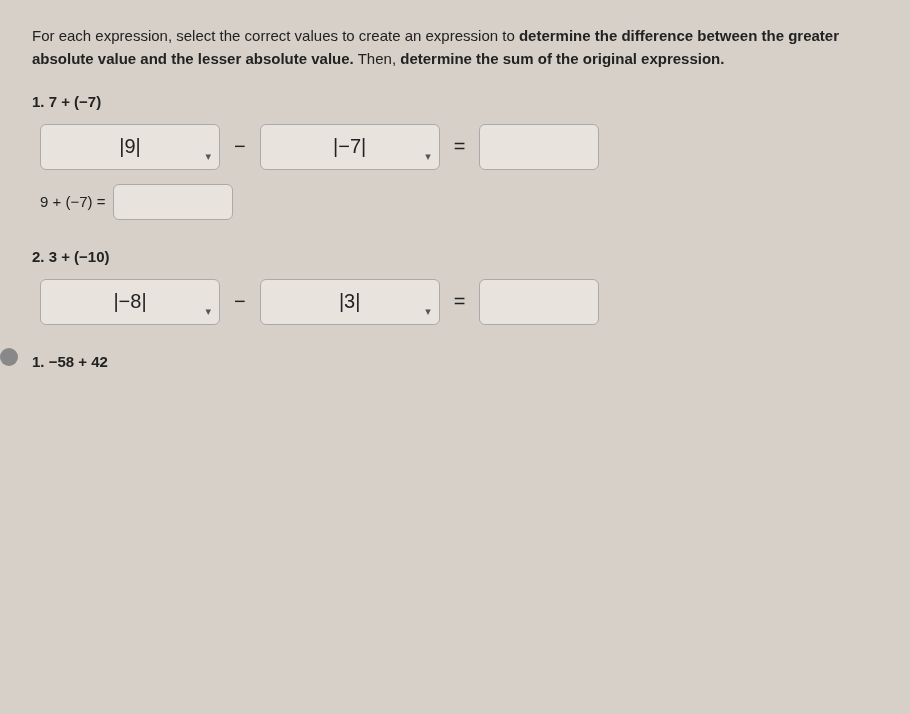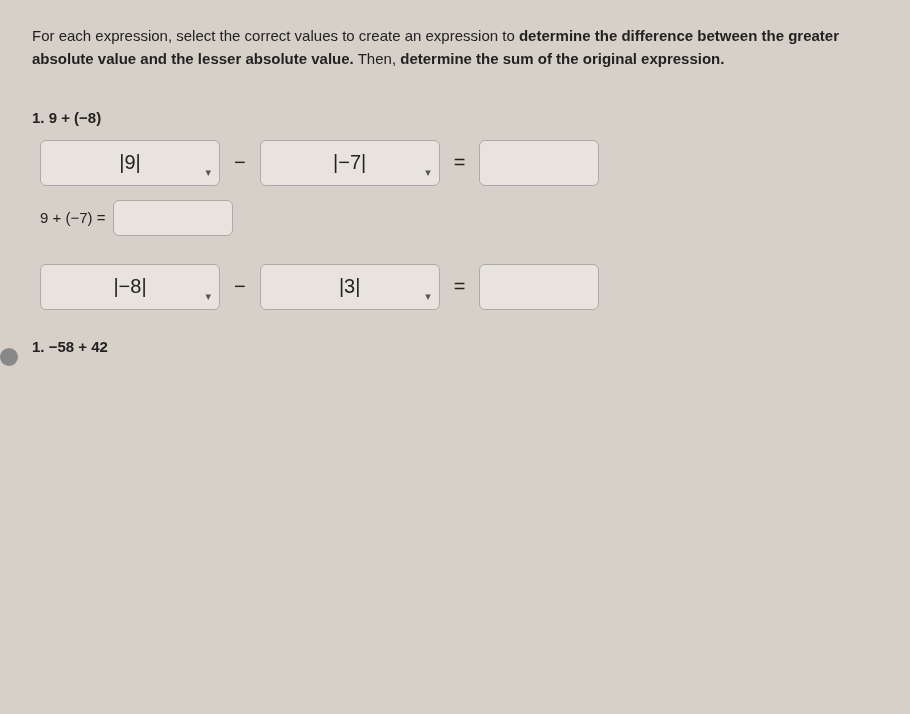--- a/index.html
+++ b/index.html
@@ -14,21 +14,21 @@
       font-size: 16px;
       color: #222;
       width: 910px;
       min-height: 714px;
       padding: 24px 32px;
     }
 
     .instructions {
       font-size: 15px;
       line-height: 1.55;
-      margin-bottom: 38px;
+      margin-bottom: 22px;
       max-width: 820px;
     }
 
     .instructions strong {
       font-weight: bold;
     }
 
     .problem-block {
       margin-bottom: 28px;
     }
@@ -127,21 +127,21 @@
 </head>
 <body>
 
 <div class="left-indicator"></div>
 
 <div class="instructions">
   <span>For each expression, select the correct values to create an expression to <strong>determine the difference between the greater absolute value and the lesser absolute value.</strong> Then, <strong>determine the sum of the original expression.</strong></span>
 </div>
 
 <div class="problem-block">
-  <div class="problem-title">1. 9 + (−8)</div>
+  <div class="problem-title">1. 7 + (−7)</div>
 
   <div class="expression-row">
     <div class="dropdown-box">
       <span class="abs-value">|9|</span>
       <span class="chevron">▾</span>
     </div>
     <span class="operator">−</span>
     <div class="dropdown-box">
       <span class="abs-value">|−7|</span>
       <span class="chevron">▾</span>
@@ -150,20 +150,21 @@
     <div class="answer-box"></div>
   </div>
 
   <div class="sum-row">
     <span class="sum-label">9 + (−7) =</span>
     <div class="sum-box"></div>
   </div>
 </div>
 
 <div class="problem-block">
+  <div class="problem-title">2. 3 + (−10)</div>
 
   <div class="expression-row">
     <div class="dropdown-box">
       <span class="abs-value">|−8|</span>
       <span class="chevron">▾</span>
     </div>
     <span class="operator">−</span>
     <div class="dropdown-box">
       <span class="abs-value">|3|</span>
       <span class="chevron">▾</span>

